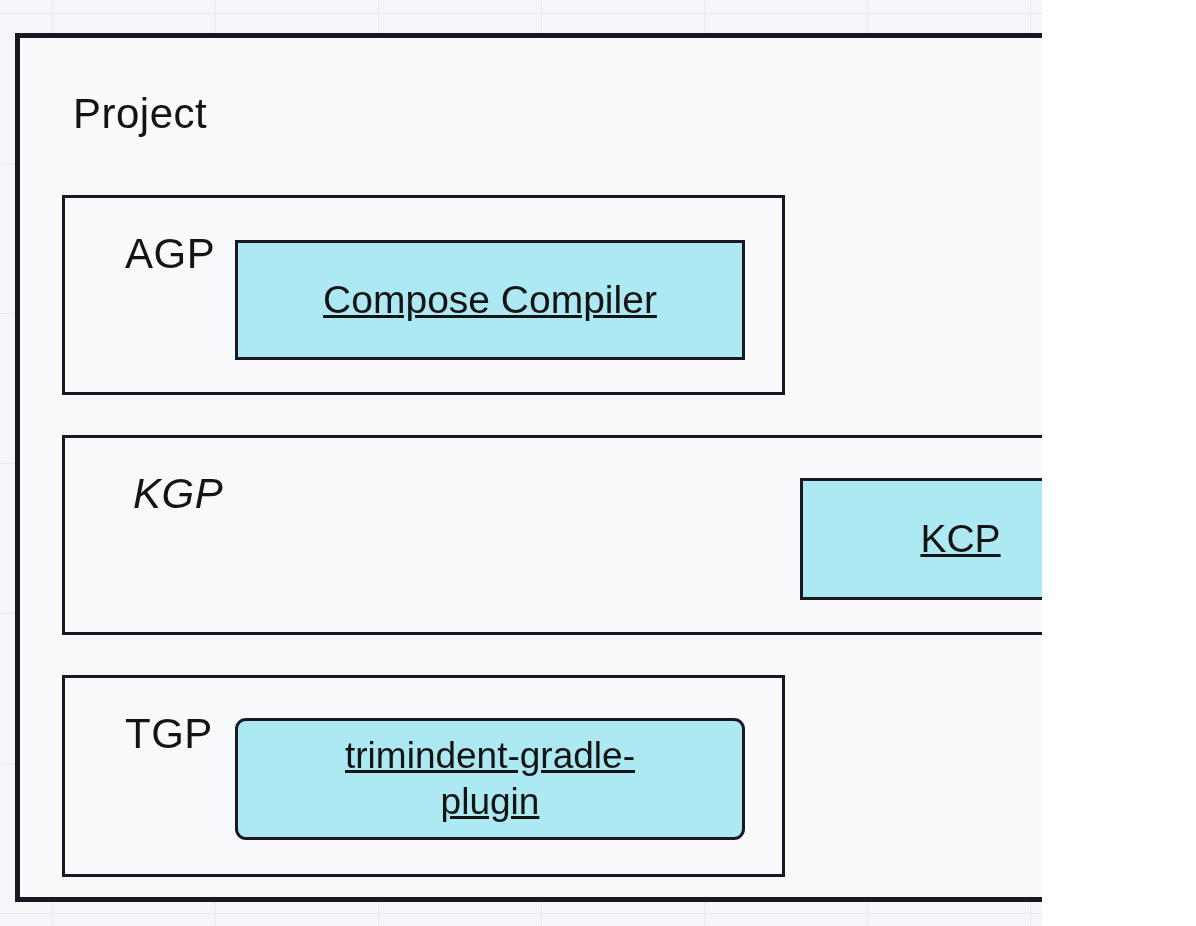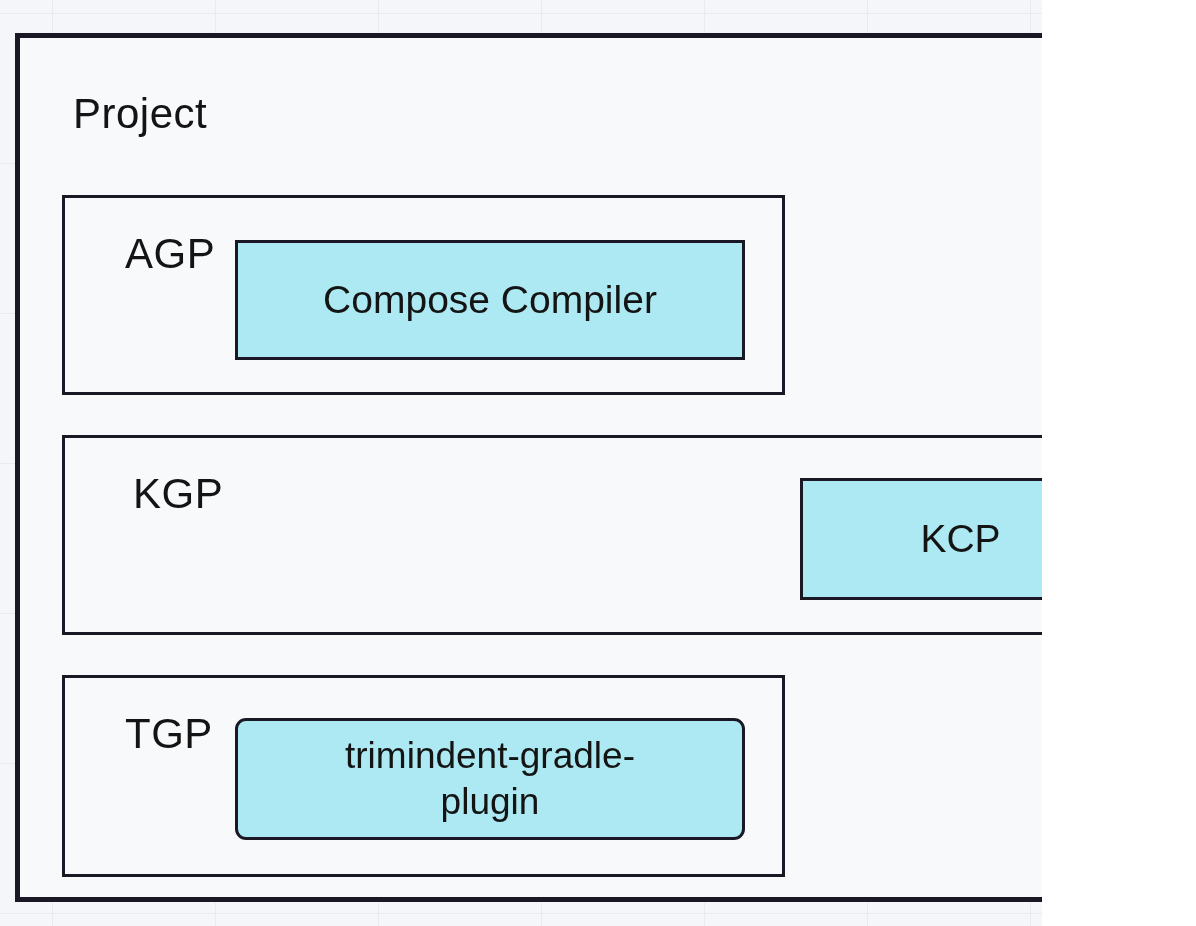--- a/index.html
+++ b/index.html
@@ -40,34 +40,35 @@
   .node {
     background: #ace9f2;
     display: flex;
     align-items: center;
     justify-content: center;
     text-align: center;
     font-size: 39px;
     color: #141414;
     white-space: pre-line;
     line-height: 1.25;
+    text-decoration: underline;
   }
   #compose-node { left: 170px; top: 42px; width: 510px; height: 120px; }
   #kae-node     { left: 170px; top: 40px; width: 510px; height: 122px; font-size: 37px; }
   #kcp-node     { left: 735px; top: 40px; width: 321px; height: 122px; text-align: right; }
   #tgp-node     { left: 170px; top: 40px; width: 510px; height: 122px; font-size: 37px; border-radius: 11px; }
   .diagram-label {
     position: absolute;
     color: #141414;
     font-size: 42px;
     letter-spacing: 0.5px;
   }
   #project-label { left: 53px; top: 52px; }
   .group-label   { left: 32px; top: 32px; margin-left: 28px; }
-  #kgp-label     { left: 40px; }
+  #kgp-label     { left: 40px; font-style: italic; }
   .watermark {
     position: absolute;
     pointer-events: none;
     white-space: nowrap;
   }
   #watermark-zhihu {
     left: 778px; top: 852px;
     font-size: 34px;
     color: #a3a3a6;
   }

